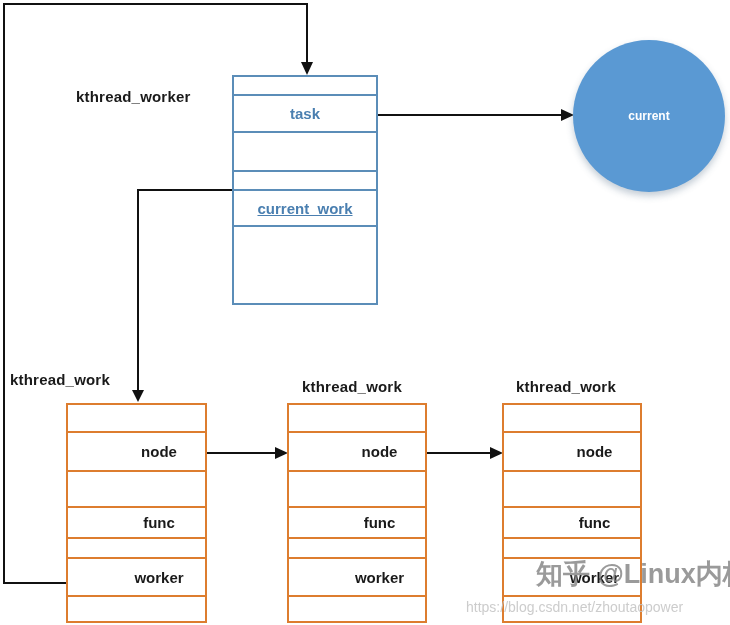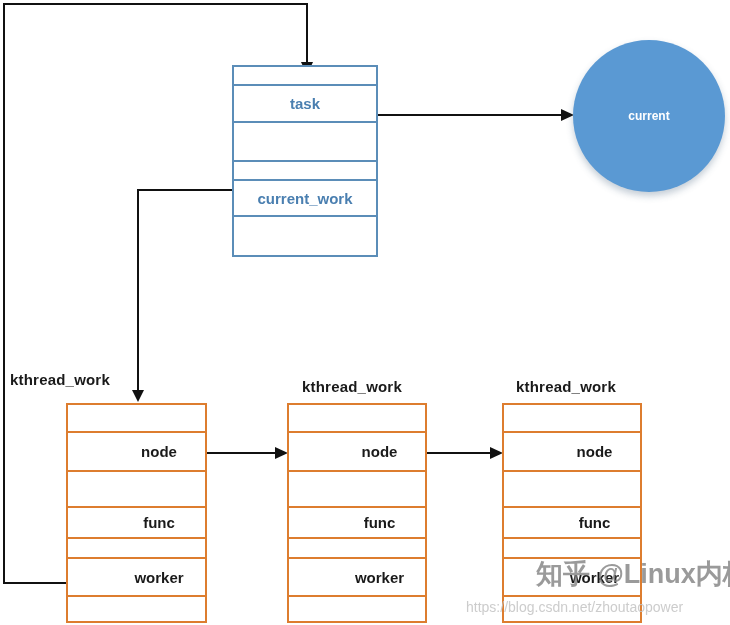--- a/index.html
+++ b/index.html
@@ -31,31 +31,31 @@
   .work-box{border:2px solid var(--work-border);}
   .work-box .row{border-bottom:2px solid var(--work-border);color:var(--work-text);padding-left:45px;}
   .work-box .row:last-child{border-bottom:none;flex:1;}
 
   
   .worker-box .r1{height:19px;}
   .worker-box .r2{height:37px;}
   .worker-box .r3{height:39px;}
   .worker-box .r4{height:37px;}
   .worker-box .r5{height:19px;}
-  .worker-box .r6{height:36px;}
+  .worker-box .r6{height:36px;text-decoration:underline;}
 
   
   .work-box .r1{height:28px;}
   .work-box .r2{height:39px;}
   .work-box .r3{height:36px;}
   .work-box .r4{height:31px;}
   .work-box .r5{height:20px;}
   .work-box .r6{height:38px;}
 
-  #worker-box{left:232px;top:65px;width:146px;height:192px;}
+  #worker-box{left:232px;top:75px;width:146px;height:230px;}
   #work-box-1{left:66px;top:403px;width:141px;height:220px;}
   #work-box-2{left:287px;top:403px;width:140px;height:220px;}
   #work-box-3{left:502px;top:403px;width:140px;height:220px;}
 
   #worker-label{left:76px;top:88px;}
   #work-label-1{left:10px;top:371px;}
   #work-label-2{left:302px;top:378px;}
   #work-label-3{left:516px;top:378px;}
 
   #current-circle{
@@ -95,20 +95,21 @@
       <line x1="207" y1="453" x2="276" y2="453" stroke="var(--line)" stroke-width="2"></line>
       <polygon points="288,453 275,447 275,459" fill="var(--line)"></polygon>
     </g>
 
     <g>
       <line x1="427" y1="453" x2="491" y2="453" stroke="var(--line)" stroke-width="2"></line>
       <polygon points="503,453 490,447 490,459" fill="var(--line)"></polygon>
     </g>
   </svg>
 
+  <div id="worker-label" class="struct-label">kthread_worker</div>
 
   <div id="worker-box" class="struct worker-box">
     <div class="row r1"></div>
     <div class="row r2">task</div>
     <div class="row r3"></div>
     <div class="row r5"></div>
     <div class="row r6">current_work</div>
     <div class="row r7"></div>
   </div>
 

